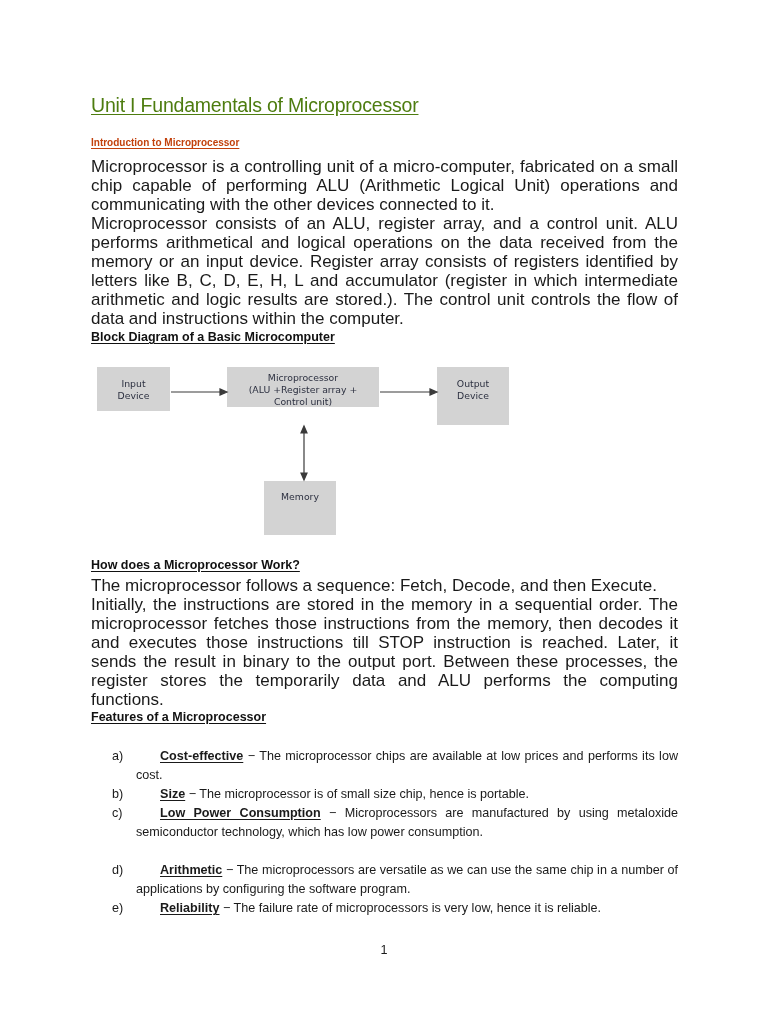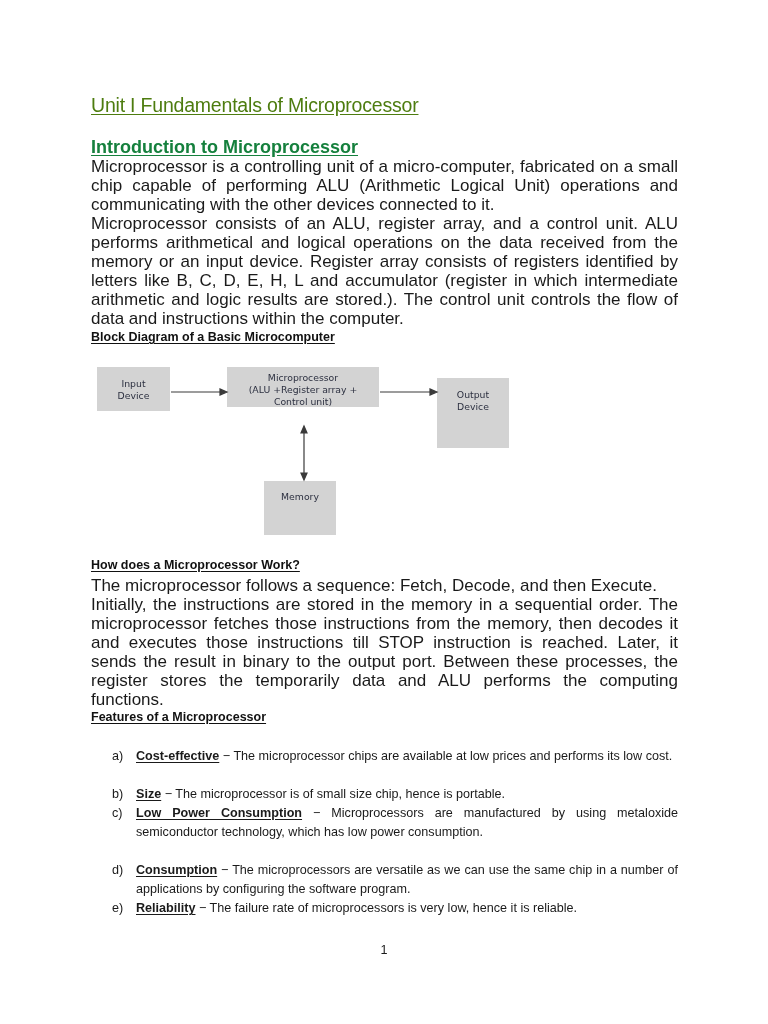--- a/index.html
+++ b/index.html
@@ -28,27 +28,27 @@
       font-weight: normal;
       text-decoration: underline;
       text-underline-offset: 2px;
       letter-spacing: -0.2px;
       white-space: nowrap;
       margin: 0;
       color: #4d7c0f;
     }
     .h2 {
       left: 91px; top: 137px;
-      font-size: 18px;
+      font-size: 10px;
       font-weight: bold;
       text-decoration: underline;
       text-underline-offset: 2px;
       white-space: nowrap;
       margin: 0;
-      color: #15803d;
+      color: #c2410c;
     }
     .h3 {
       font-size: 12.5px;
       font-weight: bold;
       text-decoration: underline;
       text-underline-offset: 2px;
       white-space: nowrap;
       margin: 0;
       color: #111;
     }
@@ -69,21 +69,21 @@
       background: #d3d3d3;
       color: #2c3040;
       font-family: "DejaVu Sans", sans-serif;
       font-size: 9.3px;
       line-height: 12px;
       text-align: center;
       box-sizing: border-box;
     }
     .box-input { left: 97px; top: 367px; width: 73px; height: 44px; padding-top: 11px; }
     .box-micro { left: 227px; top: 367px; width: 152px; height: 40px; padding-top: 5px; }
-    .box-output { left: 437px; top: 378px; width: 72px; height: 70px; padding-top: 11px; }
+    .box-output { left: 437px; top: 367px; width: 72px; height: 58px; padding-top: 11px; }
     .box-memory { left: 264px; top: 481px; width: 72px; height: 54px; padding-top: 10px; }
     .box-micro .sub { display: block; }
     .box-line { display: block; }
 
     svg.arrows {
       position: absolute;
       left: 0; top: 0;
       width: 768px; height: 1024px;
       pointer-events: none;
     }
@@ -104,20 +104,21 @@
     }
     .feature .body {
       margin-left: 24px;
       text-align: justify;
     }
     .feature .body.left { text-align: left; }
     .feature .term {
       font-weight: bold;
       text-decoration: underline;
       text-underline-offset: 2px;
+      margin-left: 24px;
     }
     .page-number {
       left: 0; top: 943px;
       width: 768px;
       text-align: center;
       font-size: 12.6px;
       color: #1a1a1a;
     }
   </style>
 </head>
@@ -182,21 +183,21 @@
     <div class="feature" style="top:785px;">
       <span class="marker">b)</span>
       <div class="body left"><span class="term">Size</span><span> − The microprocessor is of small size chip, hence is portable.</span></div>
     </div>
     <div class="feature" style="top:804px;">
       <span class="marker">c)</span>
       <div class="body"><span class="term">Low Power Consumption</span><span> − Microprocessors are manufactured by using metaloxide semiconductor technology, which has low power consumption.</span></div>
     </div>
     <div class="feature" style="top:861px;">
       <span class="marker">d)</span>
-      <div class="body"><span class="term">Consumption</span><span> − The microprocessors are versatile as we can use the same chip in a number of applications by configuring the software program.</span></div>
+      <div class="body"><span class="term">Arithmetic</span><span> − The microprocessors are versatile as we can use the same chip in a number of applications by configuring the software program.</span></div>
     </div>
     <div class="feature" style="top:899px;">
       <span class="marker">e)</span>
       <div class="body left"><span class="term">Reliability</span><span> − The failure rate of microprocessors is very low, hence it is reliable.</span></div>
     </div>
   </div>
 
   <div class="abs page-number">1</div>
 </div>
 

